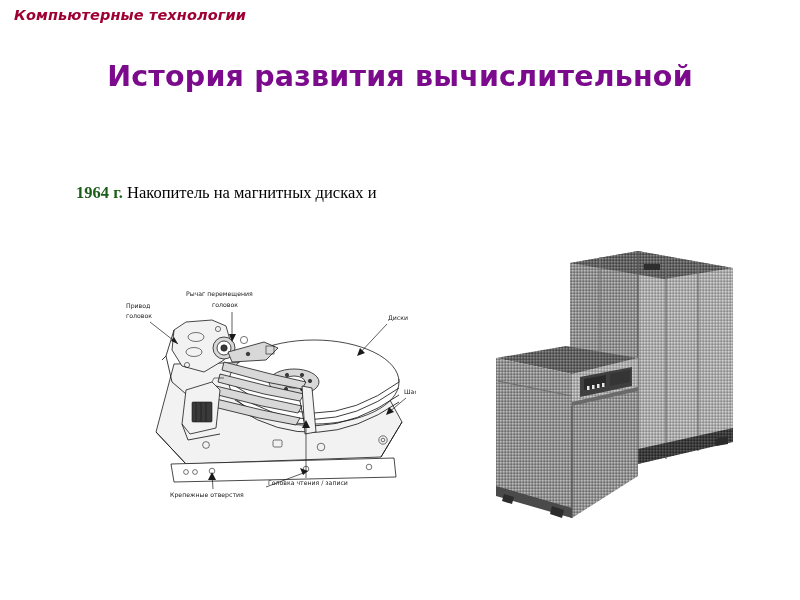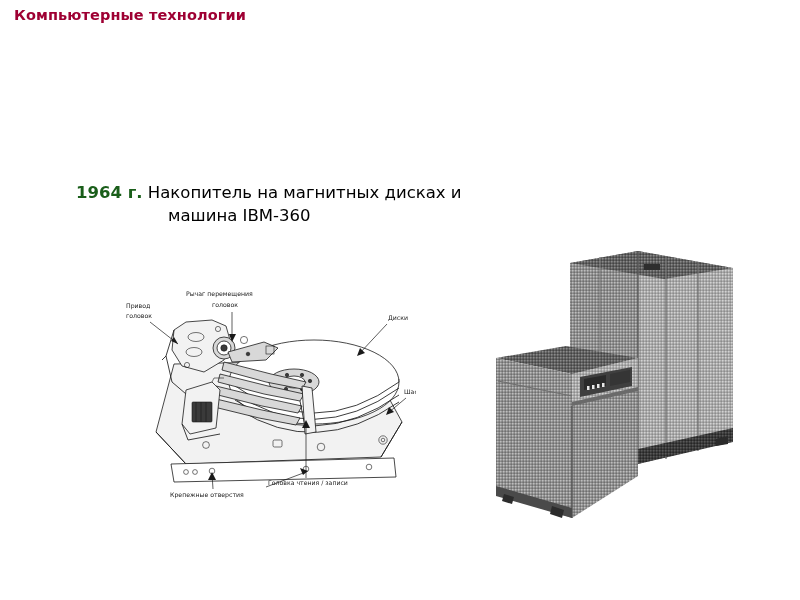--- a/index.html
+++ b/index.html
@@ -19,20 +19,21 @@
   
   #slide-header {
     position: absolute;
     left: 14px;
     top: 7px;
     font-size: 14.5px;
     font-weight: bold;
     color: #9E0033;
     letter-spacing: 0.1px;
     white-space: nowrap;
+    font-style: italic;
   }
 
   
   #slide-title {
     position: absolute;
     left: 18px;
     top: 58px;
     width: 764px;
     text-align: center;
     font-size: 28.5px;
@@ -45,21 +46,21 @@
   
   #caption-block {
     position: absolute;
     left: 76px;
     top: 182px;
     width: 470px;
     font-size: 16.5px;
     line-height: 1.38;
     color: #000000;
   }
-  #caption-line1 { text-align: left; white-space: nowrap; }
+  #caption-line1 { text-align: left; white-space: nowrap; font-family: Liberation Serif, serif; }
   #caption-line2 { text-align: left; padding-left: 92px; }
   .year-tag {
     font-weight: bold;
     color: #1A5E1A;
   }
 
   
   #hdd-diagram {
     position: absolute;
     left: 116px;
@@ -90,28 +91,28 @@
     height: 290px;
   }
   #ibm-photo svg { display: block; width: 280px; height: 290px; }
 </style>
 </head>
 <body>
 
 <div id="slide-header">Компьютерные технологии</div>
 
 <div id="slide-title">
+  <div>История развития вычислительной</div>
 </div>
 
 <div id="caption-block">
   <div id="caption-line1">
     <span class="year-tag">1964 г.</span>
     <span>Накопитель на магнитных дисках и</span>
   </div>
-  <div id="caption-line2">машина IBM-360</div>
 </div>
 
 <div id="hdd-diagram">
   <svg viewBox="0 0 300 220" xmlns="http://www.w3.org/2000/svg">
     <rect x="0" y="0" width="300" height="220" fill="#ffffff"></rect>
 
     <g>
       <path class="dfill-lt" d="M40 150 L58 82 L252 78 L286 140 L265 175 L70 182 Z"></path>
       <path class="dstroke" d="M40 150 L70 182"></path>
       <path class="dstroke" d="M286 140 L265 175"></path>

